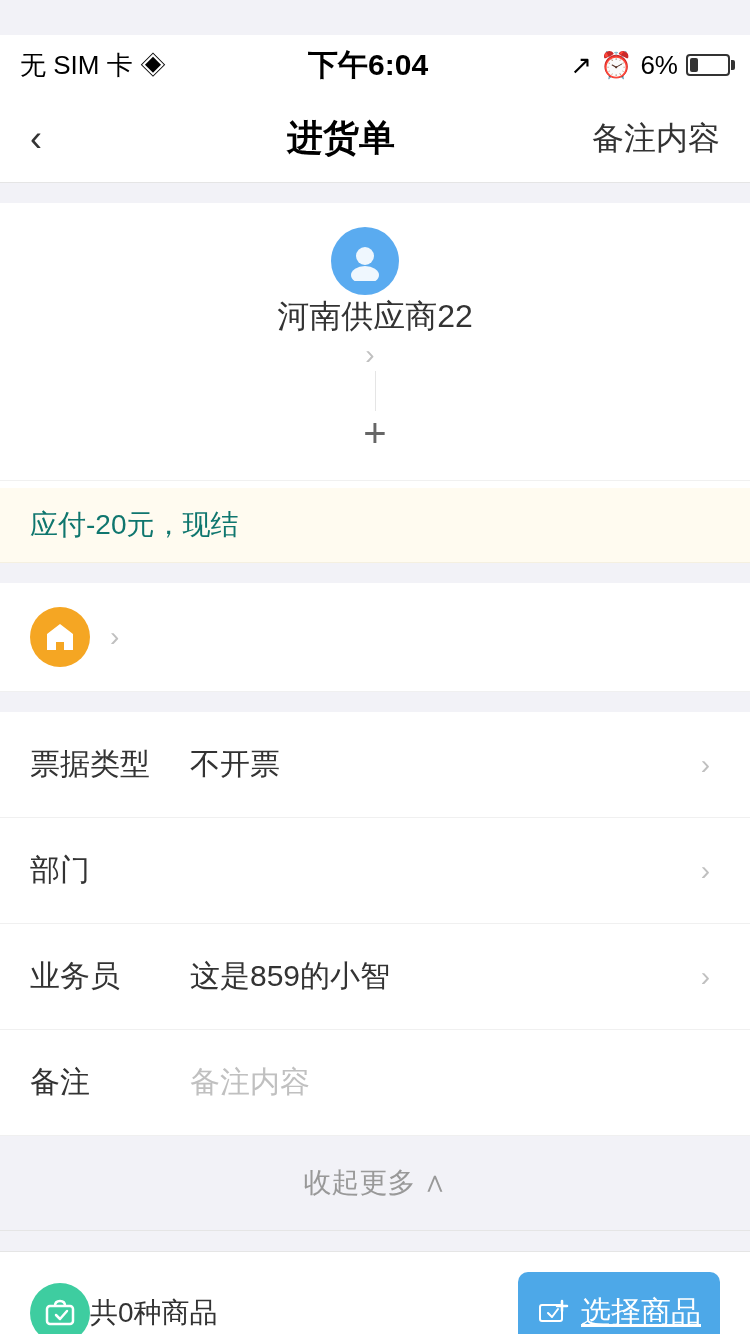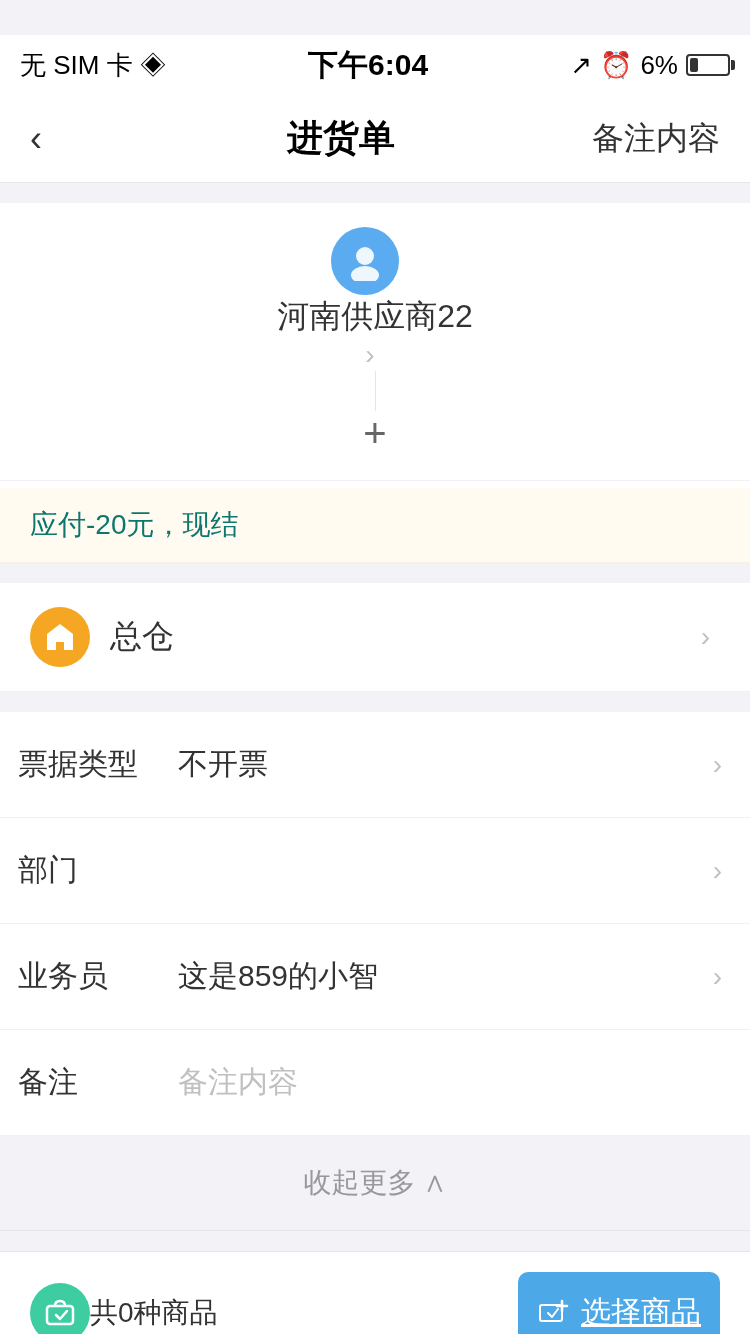--- a/index.html
+++ b/index.html
@@ -117,21 +117,21 @@
       width: 60px; height: 60px; border-radius: 50%; background: #f5a623;
       display: flex; align-items: center; justify-content: center;
       margin-right: 20px; flex-shrink: 0;
     }
     .warehouse-name { flex: 1; font-size: 32px; color: #333; font-weight: 500; }
 
     
     .form-row {
       display: flex;
       align-items: center;
-      padding: 32px 18px;
+      padding: 32px 30px;
       background: #fff;
       border-bottom: 1px solid #f0f0f0;
       min-height: 96px;
     }
     .form-label {
       font-size: 30px;
       color: #333;
       width: 140px;
       flex-shrink: 0;
     }
@@ -243,21 +243,20 @@
 
 <div class="section-gap"></div>
 
 <div class="card">
   <div class="warehouse-row">
     <div class="warehouse-icon">
       <svg width="34" height="34" viewBox="0 0 34 34" fill="none">
         <path d="M17 4 L4 14 L4 30 L13 30 L13 22 L21 22 L21 30 L30 30 L30 14 Z" fill="white"></path>
       </svg>
     </div>
-    <span class="warehouse-name">总仓</span>
     <span class="chevron-right">›</span>
   </div>
 </div>
 
 <div class="section-gap"></div>
 
 <div class="card">
 
   <div class="form-row">
     <span class="form-label">票据类型</span>

